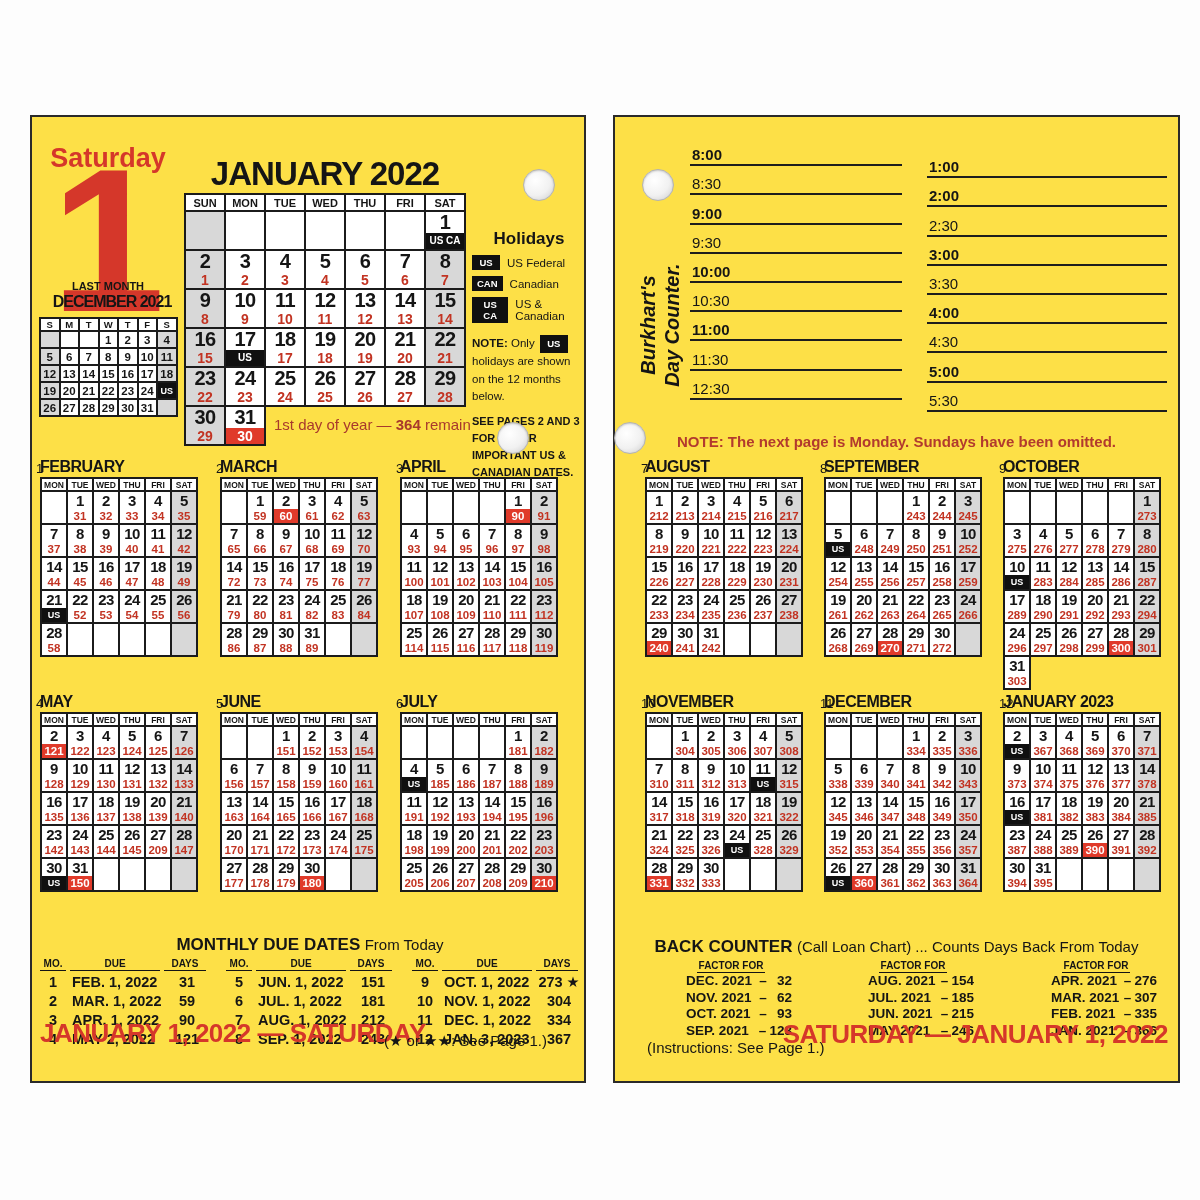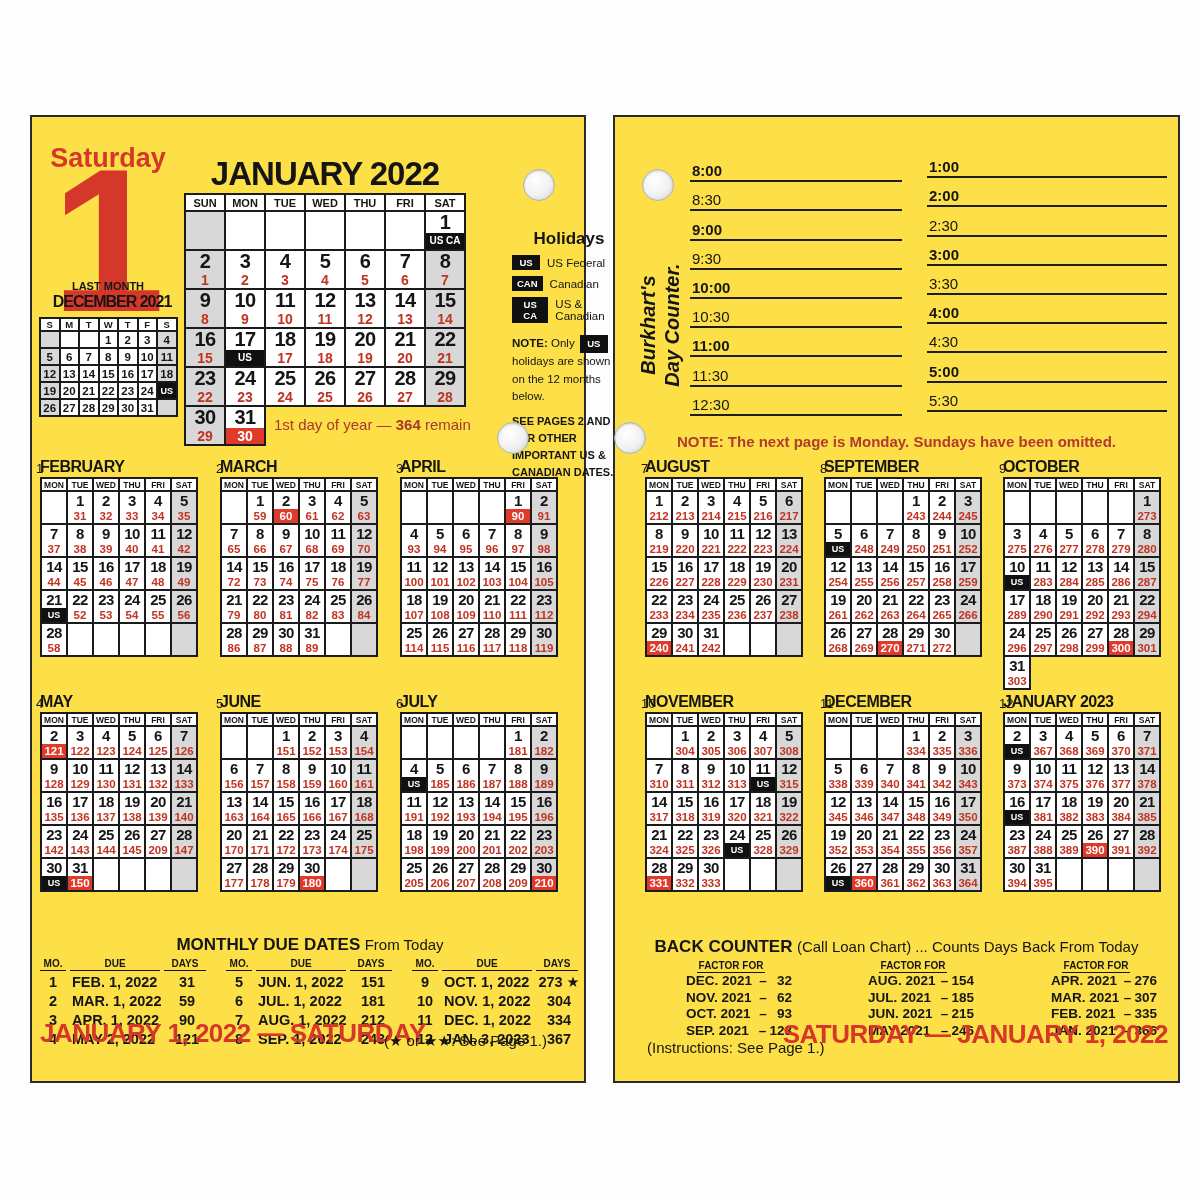--- a/index.html
+++ b/index.html
@@ -52,21 +52,21 @@
   #saturday{left:0;top:26px;width:152px;text-align:center;color:#d5372a;font-size:27px;font-weight:bold;}
   #big-day{left:0;top:40px;width:152px;text-align:center;color:#d5372a;font-size:205px;line-height:165px;font-weight:bold;}
   #last-month{left:0;top:163px;width:152px;text-align:center;font-size:11px;font-weight:bold;}
   #dec-title{left:0;top:176px;width:160px;text-align:center;font-size:16px;font-weight:bold;letter-spacing:-1px;}
   #dec-cal{left:7px;top:200px;}
   #jan-title{left:148px;top:38px;width:290px;text-align:center;font-size:33px;font-weight:bold;letter-spacing:-1px;}
   #main-cal{left:152px;top:76px;}
   #main-footer{left:242px;top:299px;width:215px;font-size:15px;color:#a8392c;}
   #main-footer .fb{font-weight:bold;}
   
-  #holidays{left:440px;top:112px;width:114px;margin-left:40px;}
+  #holidays{left:440px;top:112px;width:114px;}
   #hol-title{text-align:center;font-weight:bold;font-size:17px;margin:0 0 6px 0;}
   .hitem{display:flex;align-items:center;margin:6px 0;}
   .hbadge{background:#101010;color:#fff;font-size:9.5px;font-weight:bold;padding:2px 5px;margin-right:7px;min-width:18px;text-align:center;}
   .hbadge.inline{display:inline-block;margin:0 2px;}
   #hol-note{font-size:11.5px;line-height:1.5;margin:12px 0 0 0;}
   #hol-note .nb{font-weight:bold;}
   #hol-see{font-size:11px;font-weight:bold;line-height:1.55;margin:8px 0 0 0;}
   
   .pos-m0{left:8px;top:341px;}  .pos-m1{left:188px;top:341px;}  .pos-m2{left:368px;top:341px;}
   .pos-m3{left:8px;top:576px;}  .pos-m4{left:188px;top:576px;}  .pos-m5{left:368px;top:576px;}
@@ -83,21 +83,21 @@
   .h-mo{width:26px;text-align:center;margin-right:4px;}
   .h-due{width:90px;text-align:center;margin-right:4px;}
   .h-days{width:42px;text-align:center;}
   .drow{display:flex;font-size:14.5px;font-weight:bold;line-height:19px;}
   .c-mo{width:26px;text-align:center;margin-right:4px;}
   .c-due{width:90px;margin-right:4px;padding-left:2px;}
   .c-days{width:42px;text-align:center;}
   #left-red{left:8px;top:901px;font-size:26px;font-weight:bold;color:#d5372a;letter-spacing:-0.5px;}
   #star-note{left:352px;top:915px;font-size:15px;}
   
-  #times-left{left:75px;top:36px;width:212px;text-align:right;}
+  #times-left{left:75px;top:20px;width:212px;text-align:right;}
   #times-right{left:312px;top:32px;width:240px;}
   .slot{height:27.2px;border-bottom:2px solid #1d1d1d;position:relative;}
   .tl{position:absolute;bottom:1px;left:2px;font-size:15px;}
   .tl.b{font-weight:bold;}
   #brand{left:-70px;top:182px;width:234px;height:52px;transform:rotate(-90deg);
     text-align:center;font-style:italic;font-weight:bold;font-size:20px;line-height:24px;}
   #note{left:0;top:316px;width:563px;text-align:center;color:#b23a2e;font-size:15px;font-weight:bold;}
   
   #back-title{left:0;top:820px;width:563px;text-align:center;}
   #back-title .t1{font-weight:bold;font-size:17px;}

